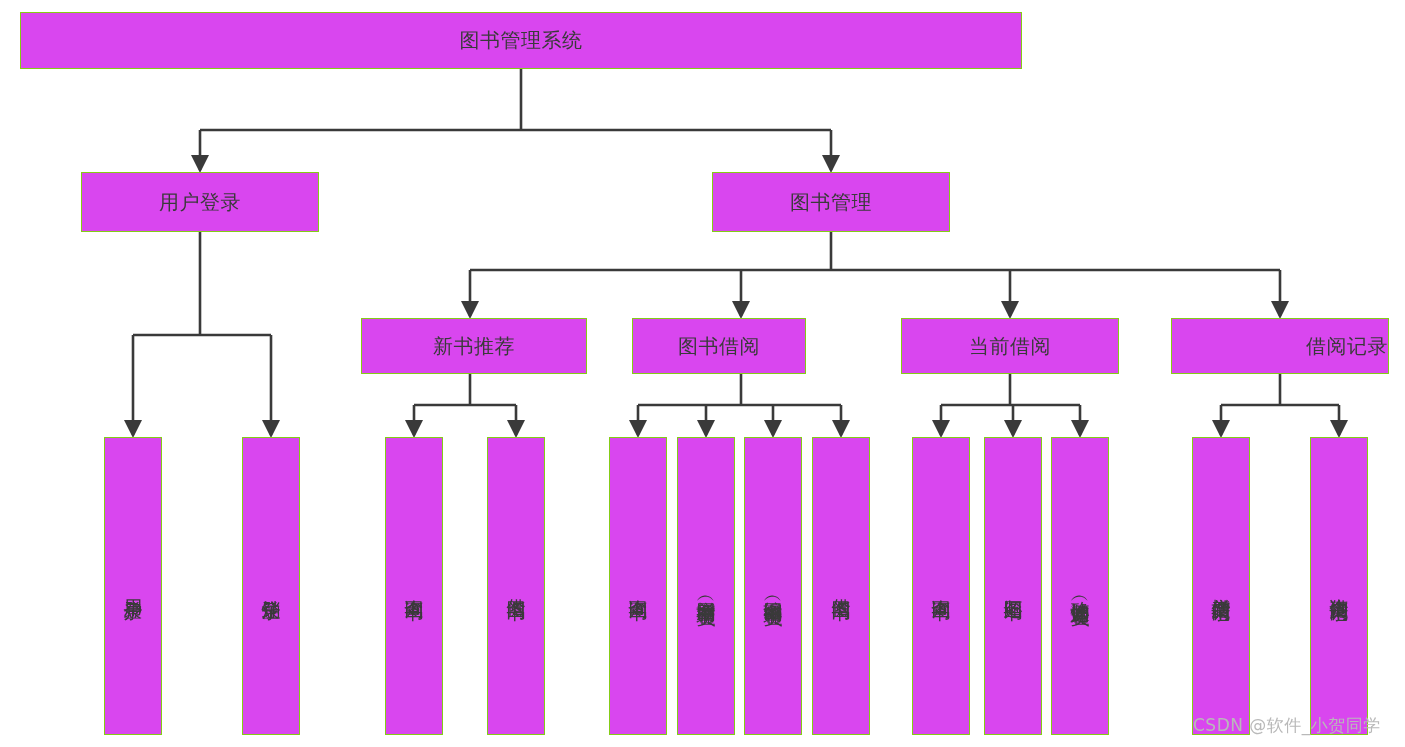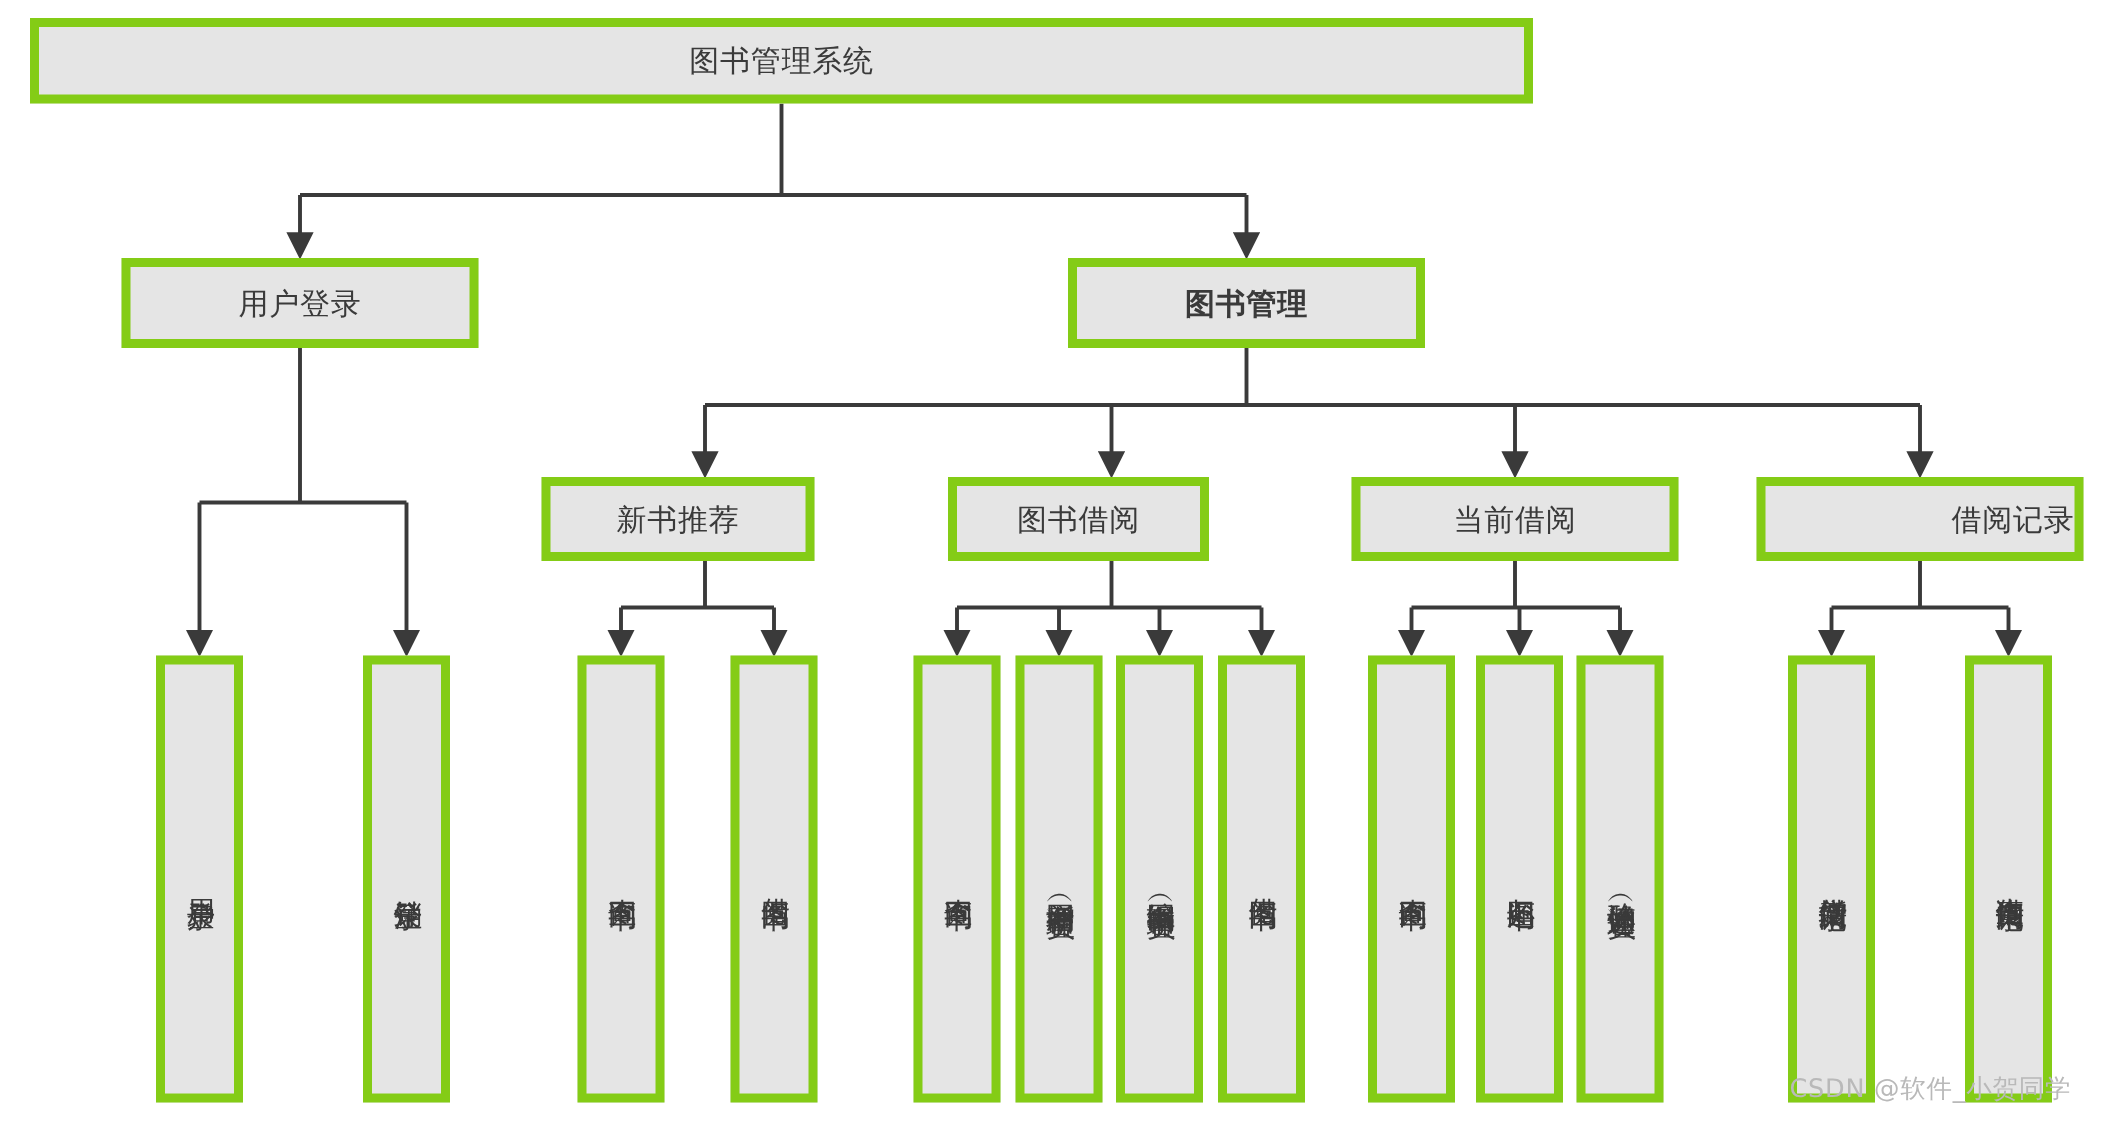--- a/index.html
+++ b/index.html
@@ -23,22 +23,22 @@
     position: absolute;
     left: 0;
     top: 0;
     width: 1405px;
     height: 747px;
     pointer-events: none;
   }
   .node {
     position: absolute;
     box-sizing: border-box;
-    background: #e5e5e5;
-    border: 6px solid #84cc16;
+    background: #d946ef;
+    border: 1px solid #84cc16;
     display: flex;
     align-items: center;
     justify-content: center;
     z-index: 2;
   }
   .node-label {
     font-size: 20px;
     line-height: 1.15;
     color: #3a3a3a;
     letter-spacing: 0.5px;
@@ -130,25 +130,25 @@
     </g>
   </svg>
 
   <div class="node" style="left:20px; top:12px; width:1002px; height:57px;">
     <span class="node-label">图书管理系统</span>
   </div>
 
   <div class="node" style="left:81px; top:172px; width:238px; height:60px;">
     <span class="node-label">用户登录</span>
   </div>
-  <div class="node" style="left:712px; top:172px; width:238px; height:60px;font-weight:bold;">
+  <div class="node" style="left:712px; top:172px; width:238px; height:60px;">
     <span class="node-label">图书管理</span>
   </div>
 
-  <div class="node" style="left:361px; top:318px; width:182px; height:56px;">
+  <div class="node" style="left:361px; top:318px; width:226px; height:56px;">
     <span class="node-label">新书推荐</span>
   </div>
   <div class="node" style="left:632px; top:318px; width:174px; height:56px;">
     <span class="node-label">图书借阅</span>
   </div>
   <div class="node" style="left:901px; top:318px; width:218px; height:56px;">
     <span class="node-label">当前借阅</span>
   </div>
   <div class="node" style="left:1171px; top:318px; width:218px; height:56px;justify-content:flex-end;">
     <span class="node-label">借阅记录</span>

